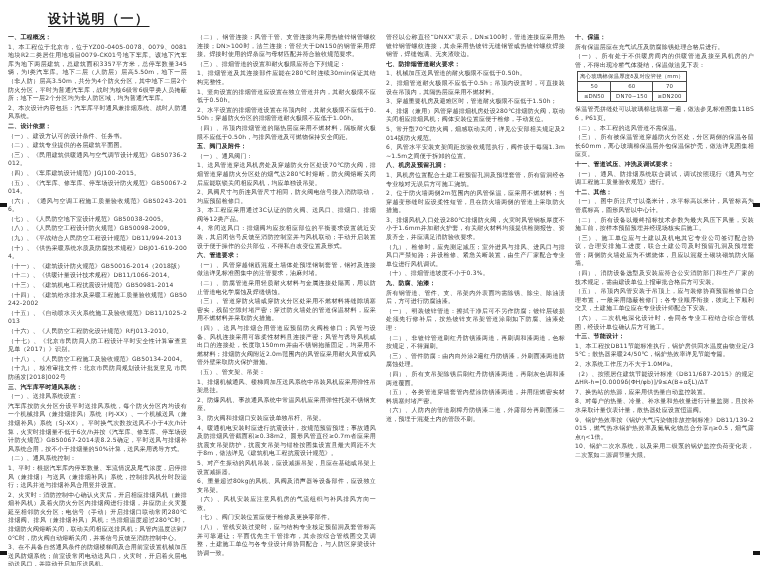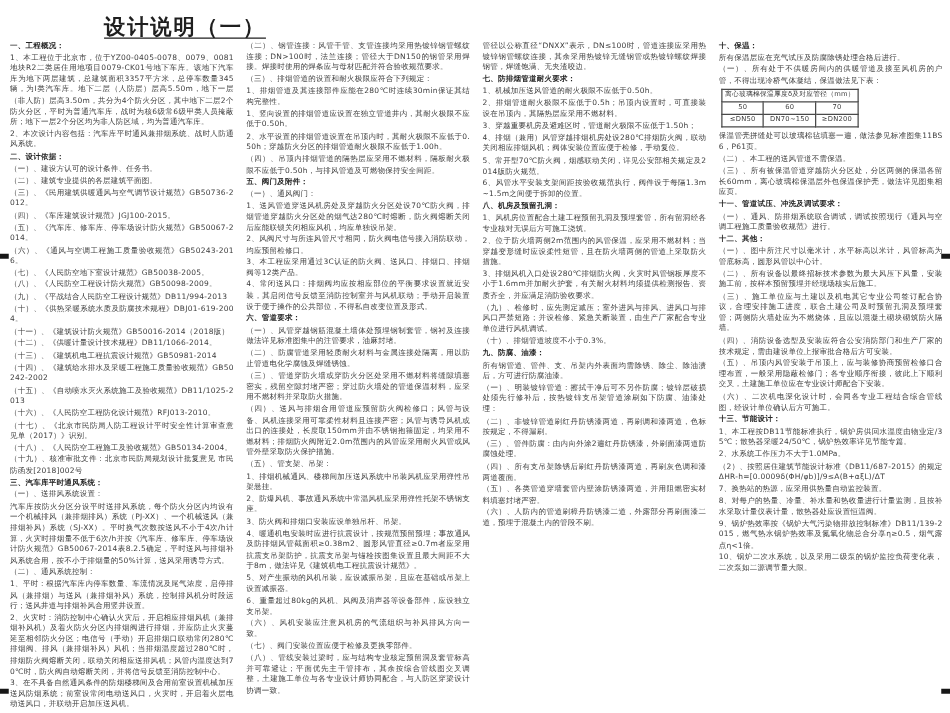--- a/index.html
+++ b/index.html
@@ -1,19 +1,19 @@
 <!DOCTYPE html>
 <html><head>
 <meta charset="utf-8">
 <style>
   html,body{margin:0;padding:0;background:#ffffff;}
   body{width:760px;height:570px;overflow:hidden;font-family:"DejaVu Sans","Liberation Sans",sans-serif;}
   .sheet{position:relative;width:760px;height:570px;background:#ffffff;}
-  .title{position:absolute;top:10px;left:48px;width:200px;text-align:center;
-         font-size:17px;font-weight:bold;letter-spacing:1.5px;color:#1f1f1f;
+  .title{position:absolute;top:10px;left:48px;width:200px;
+         font-size:13px;font-weight:bold;letter-spacing:1.5px;color:#1f1f1f;
          text-decoration:underline;text-underline-offset:3px;}
   .cols{position:absolute;left:8px;top:33px;width:746px;height:533px;display:flex;gap:10px;}
   .col{width:179px;min-width:0;overflow:hidden;font-size:6px;line-height:8.6px;
        text-align:justify;color:#3d3d3d;letter-spacing:0.2px;word-break:break-all;}
   .h{font-weight:bold;color:#262626;}
   .p{margin:0 0 1px 0;}
   table.ins{border-collapse:collapse;margin:2px 0 3px 2px;}
   table.ins td{border:0.7px solid #4a4a4a;font-size:5.4px;line-height:7px;
        text-align:center;padding:1px 2px;color:#3d3d3d;min-width:24px;}
   .mark{position:absolute;background:#171717;}

